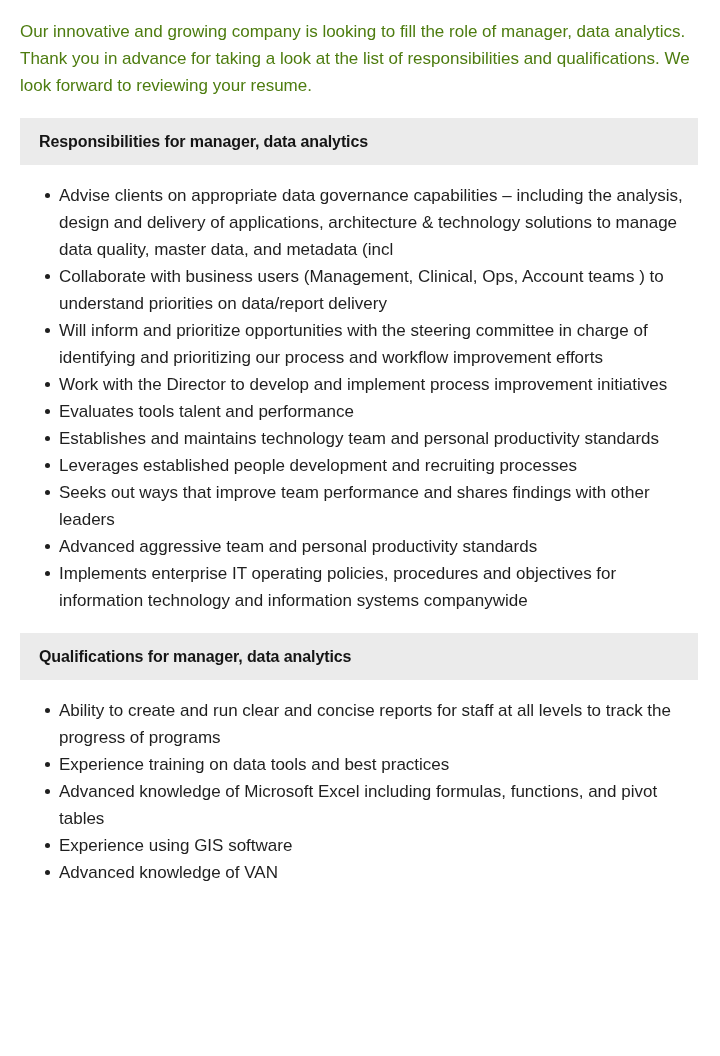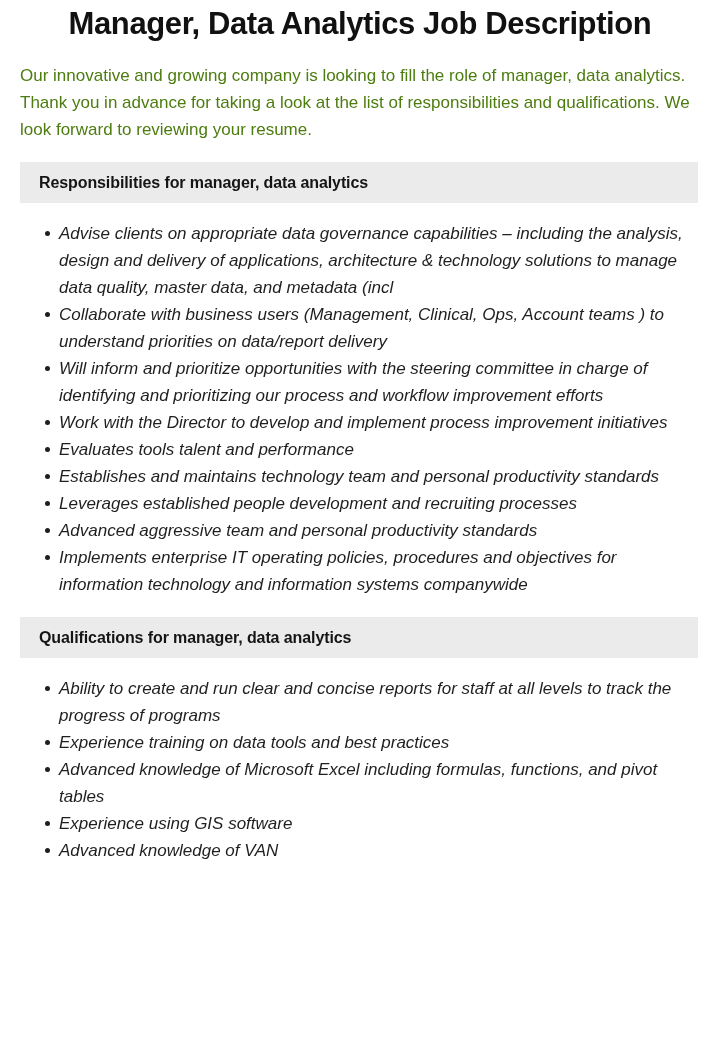--- a/index.html
+++ b/index.html
@@ -37,21 +37,21 @@
     line-height: 27px;
     color: #4d7c0f;
   }
   .section {
     margin: 0;
     padding: 0;
   }
   .section-header {
     margin: 19px 22px 0 20px;
     background: #ebebeb;
-    height: 41px;
+    height: 47px;
     display: flex;
     align-items: center;
     padding: 0 0 0 19px;
     box-sizing: border-box;
   }
   .section-header-text {
     font-size: 16px;
     font-weight: 700;
     color: #151515;
     letter-spacing: -0.1px;
@@ -60,54 +60,53 @@
     list-style: none;
     margin: 0;
     padding: 17px 22px 0 20px;
   }
   ul.bullets li {
     position: relative;
     padding-left: 39px;
     font-size: 17px;
     line-height: 27px;
     color: #1f1f1f;
-    font-style: italic;
   }
   ul.bullets li::before {
     content: "";
     position: absolute;
     left: 25px;
     top: 11px;
     width: 5px;
     height: 5px;
     border-radius: 50%;
     background: #1f1f1f;
   }
 </style>
 </head>
 <body>
 
 <div class="page">
 
-  <h1 class="doc-title">Manager, Data Analytics Job Description</h1>
 
   <p class="intro">Our innovative and growing company is looking to fill the role of manager, data analytics. Thank you in advance for taking a look at the list of responsibilities and qualifications. We look forward to reviewing your resume.</p>
 
   <div class="section">
     <div class="section-header">
       <span class="section-header-text">Responsibilities for manager, data analytics</span>
     </div>
     <ul class="bullets">
       <li>Advise clients on appropriate data governance capabilities – including the analysis, design and delivery of applications, architecture &amp; technology solutions to manage data quality, master data, and metadata (incl</li>
       <li>Collaborate with business users (Management, Clinical, Ops, Account teams ) to understand priorities on data/report delivery</li>
       <li>Will inform and prioritize opportunities with the steering committee in charge of identifying and prioritizing our process and workflow improvement efforts</li>
       <li>Work with the Director to develop and implement process improvement initiatives</li>
       <li>Evaluates tools talent and performance</li>
       <li>Establishes and maintains technology team and personal productivity standards</li>
       <li>Leverages established people development and recruiting processes</li>
+      <li>Seeks out ways that improve team performance and shares findings with other leaders</li>
       <li>Advanced aggressive team and personal productivity standards</li>
       <li>Implements enterprise IT operating policies, procedures and objectives for information technology and information systems companywide</li>
     </ul>
   </div>
 
   <div class="section">
     <div class="section-header">
       <span class="section-header-text">Qualifications for manager, data analytics</span>
     </div>
     <ul class="bullets">

